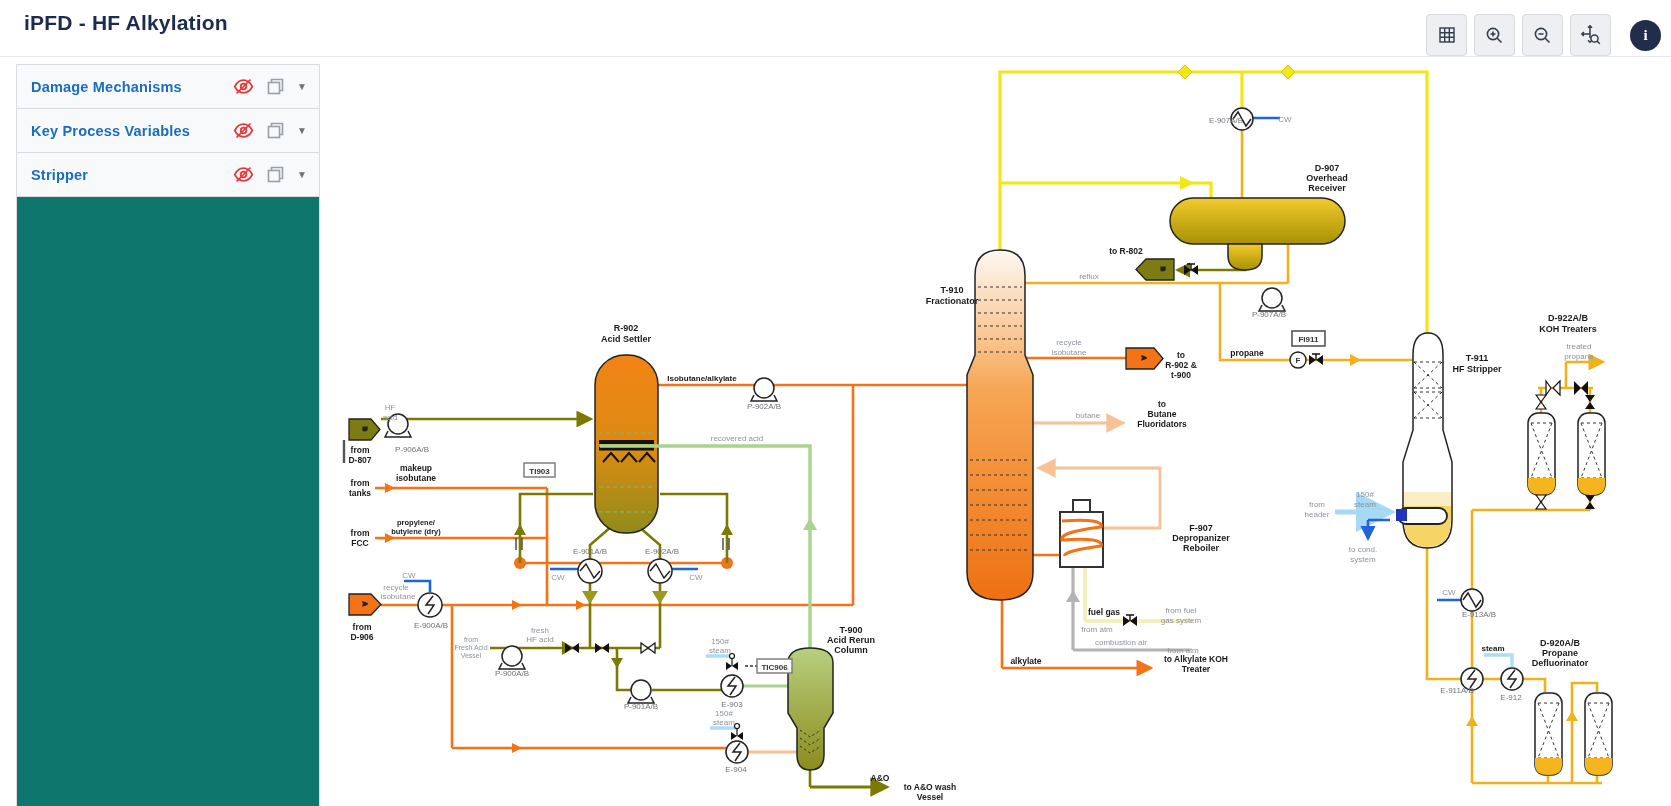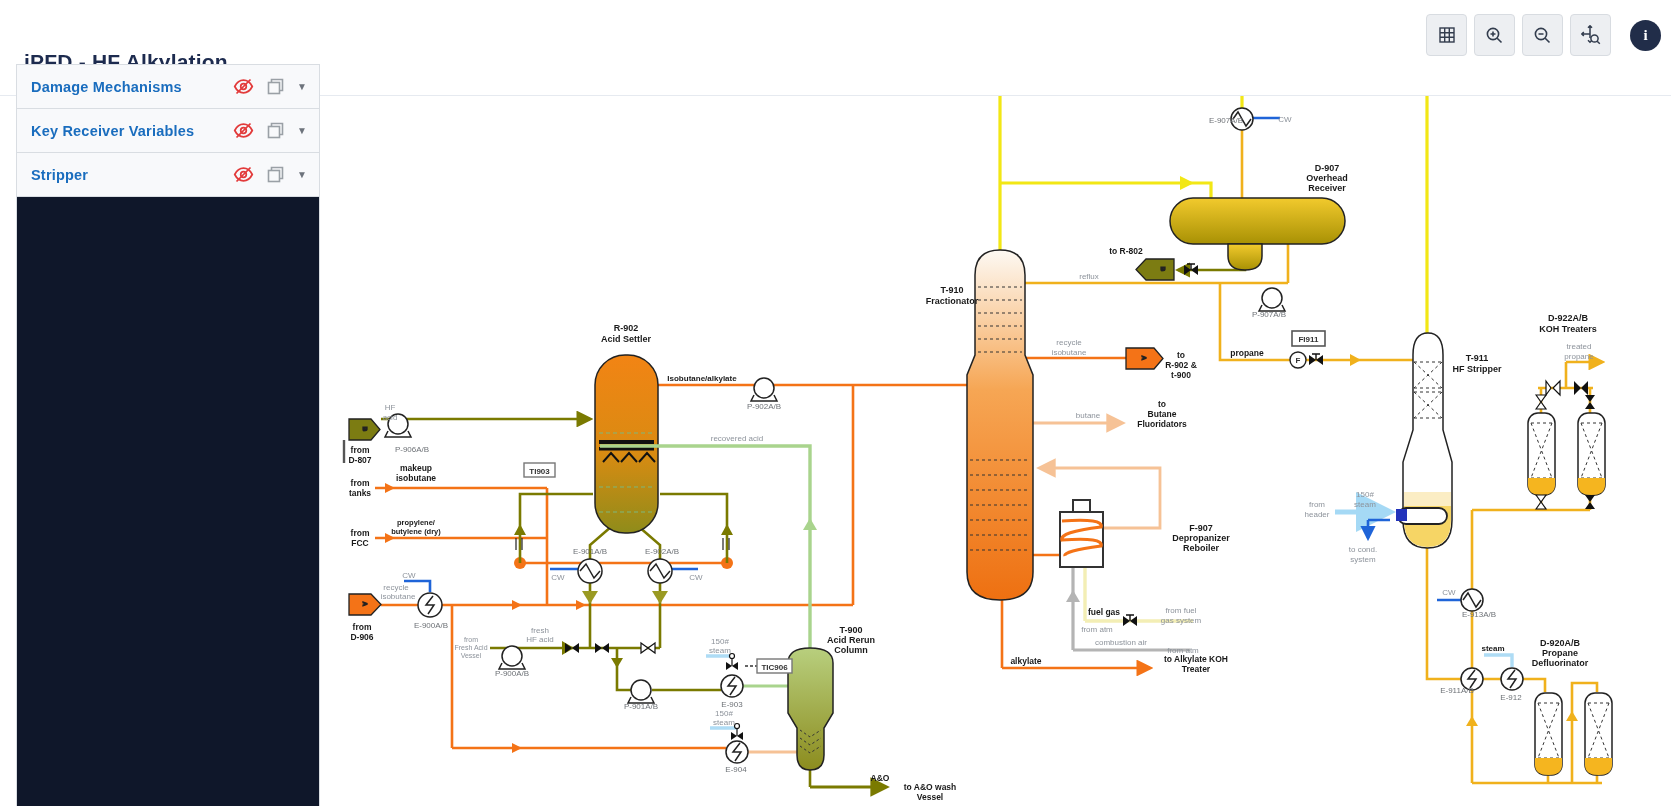--- a/index.html
+++ b/index.html
@@ -1,23 +1,23 @@
 <!DOCTYPE html>
 <html><head>
 <meta charset="utf-8">
 <style>
   html,body{margin:0;padding:0;background:#fff;font-family:"Liberation Sans",sans-serif;}
   body{width:1671px;height:806px;position:relative;overflow:hidden;}
-  .appheader{position:absolute;left:0;top:0;width:100%;height:56px;background:#fff;border-bottom:1px solid #e6eaf0;margin-top:39px;}
+  .appheader{position:absolute;left:0;top:0;width:100%;height:56px;background:#fff;border-bottom:1px solid #e6eaf0;}
   .title{position:absolute;left:24px;top:11px;font-size:21px;font-weight:bold;color:#1d2b4f;letter-spacing:.2px;}
   .toolbar{position:absolute;top:14px;right:10px;display:flex;align-items:center;gap:7px;}
   .tbtn{width:39px;height:40px;background:#edeff2;border:1px solid #d8dce1;border-radius:4px;display:flex;align-items:center;justify-content:center;color:#323c4d;cursor:pointer;}
   .tbtn svg{display:block}
   .ibtn{width:31px;height:31px;border-radius:50%;background:#212d49;color:#fff;display:flex;align-items:center;justify-content:center;font-weight:bold;font-size:15px;margin-left:12px;cursor:pointer;font-family:"Liberation Serif",serif;}
-  .sidebar{position:absolute;left:16px;top:64px;width:304px;bottom:0;background:#0f172a;border:1px solid #d9dde2;border-bottom:none;box-sizing:border-box;}
+  .sidebar{position:absolute;left:16px;top:64px;width:304px;bottom:0;background:#0f766e;border:1px solid #d9dde2;border-bottom:none;box-sizing:border-box;}
   .srow{height:43px;background:#f8f9fb;border-bottom:1px solid #d9dde2;display:flex;align-items:center;padding:0 12px 0 14px;cursor:pointer;}
   .slabel{flex:1;color:#1a6dbe;font-size:14.5px;font-weight:600;letter-spacing:.2px;}
   .sicons{display:flex;align-items:center;gap:13px;}
   .caret{color:#6d737c;font-size:10px;}
   svg.canvas{position:absolute;left:0;top:0;}
   svg .eq{font:bold 9px "Liberation Sans",sans-serif;fill:#1a1a1a}
   svg .eqs{font:bold 7.5px "Liberation Sans",sans-serif;fill:#1a1a1a}
   svg .st{font:8px "Liberation Sans",sans-serif;fill:#8d939b}
   svg .stb{font:bold 8.5px "Liberation Sans",sans-serif;fill:#1a1a1a}
   svg .it{font:8px "Liberation Sans",sans-serif;fill:#6e7277}
@@ -461,21 +461,21 @@
           <path d="M4,20 L20,4"></path>
         </svg>
       <svg width="17" height="17" viewBox="0 0 17 17" fill="none" stroke="#9aa0a6" stroke-width="1.6">
           <rect x="1.5" y="4.5" width="11" height="11"></rect>
           <path d="M4.5,4.5 V1.5 H15.5 V12.5 H12.5"></path>
         </svg>
       <span class="caret">▼</span>
     </span>
   </div>
   <div class="srow">
-    <span class="slabel">Key Receiver Variables</span>
+    <span class="slabel">Key Process Variables</span>
     <span class="sicons">
       <svg width="21" height="21" viewBox="0 0 24 24" fill="none" stroke="#e23b3b" stroke-width="2">
           <path d="M2,12 C4.5,7 8,4.8 12,4.8 C16,4.8 19.5,7 22,12 C19.5,17 16,19.2 12,19.2 C8,19.2 4.5,17 2,12 Z"></path>
           <circle cx="12" cy="12" r="3.2"></circle>
           <path d="M4,20 L20,4"></path>
         </svg>
       <svg width="17" height="17" viewBox="0 0 17 17" fill="none" stroke="#9aa0a6" stroke-width="1.6">
           <rect x="1.5" y="4.5" width="11" height="11"></rect>
           <path d="M4.5,4.5 V1.5 H15.5 V12.5 H12.5"></path>
         </svg>

